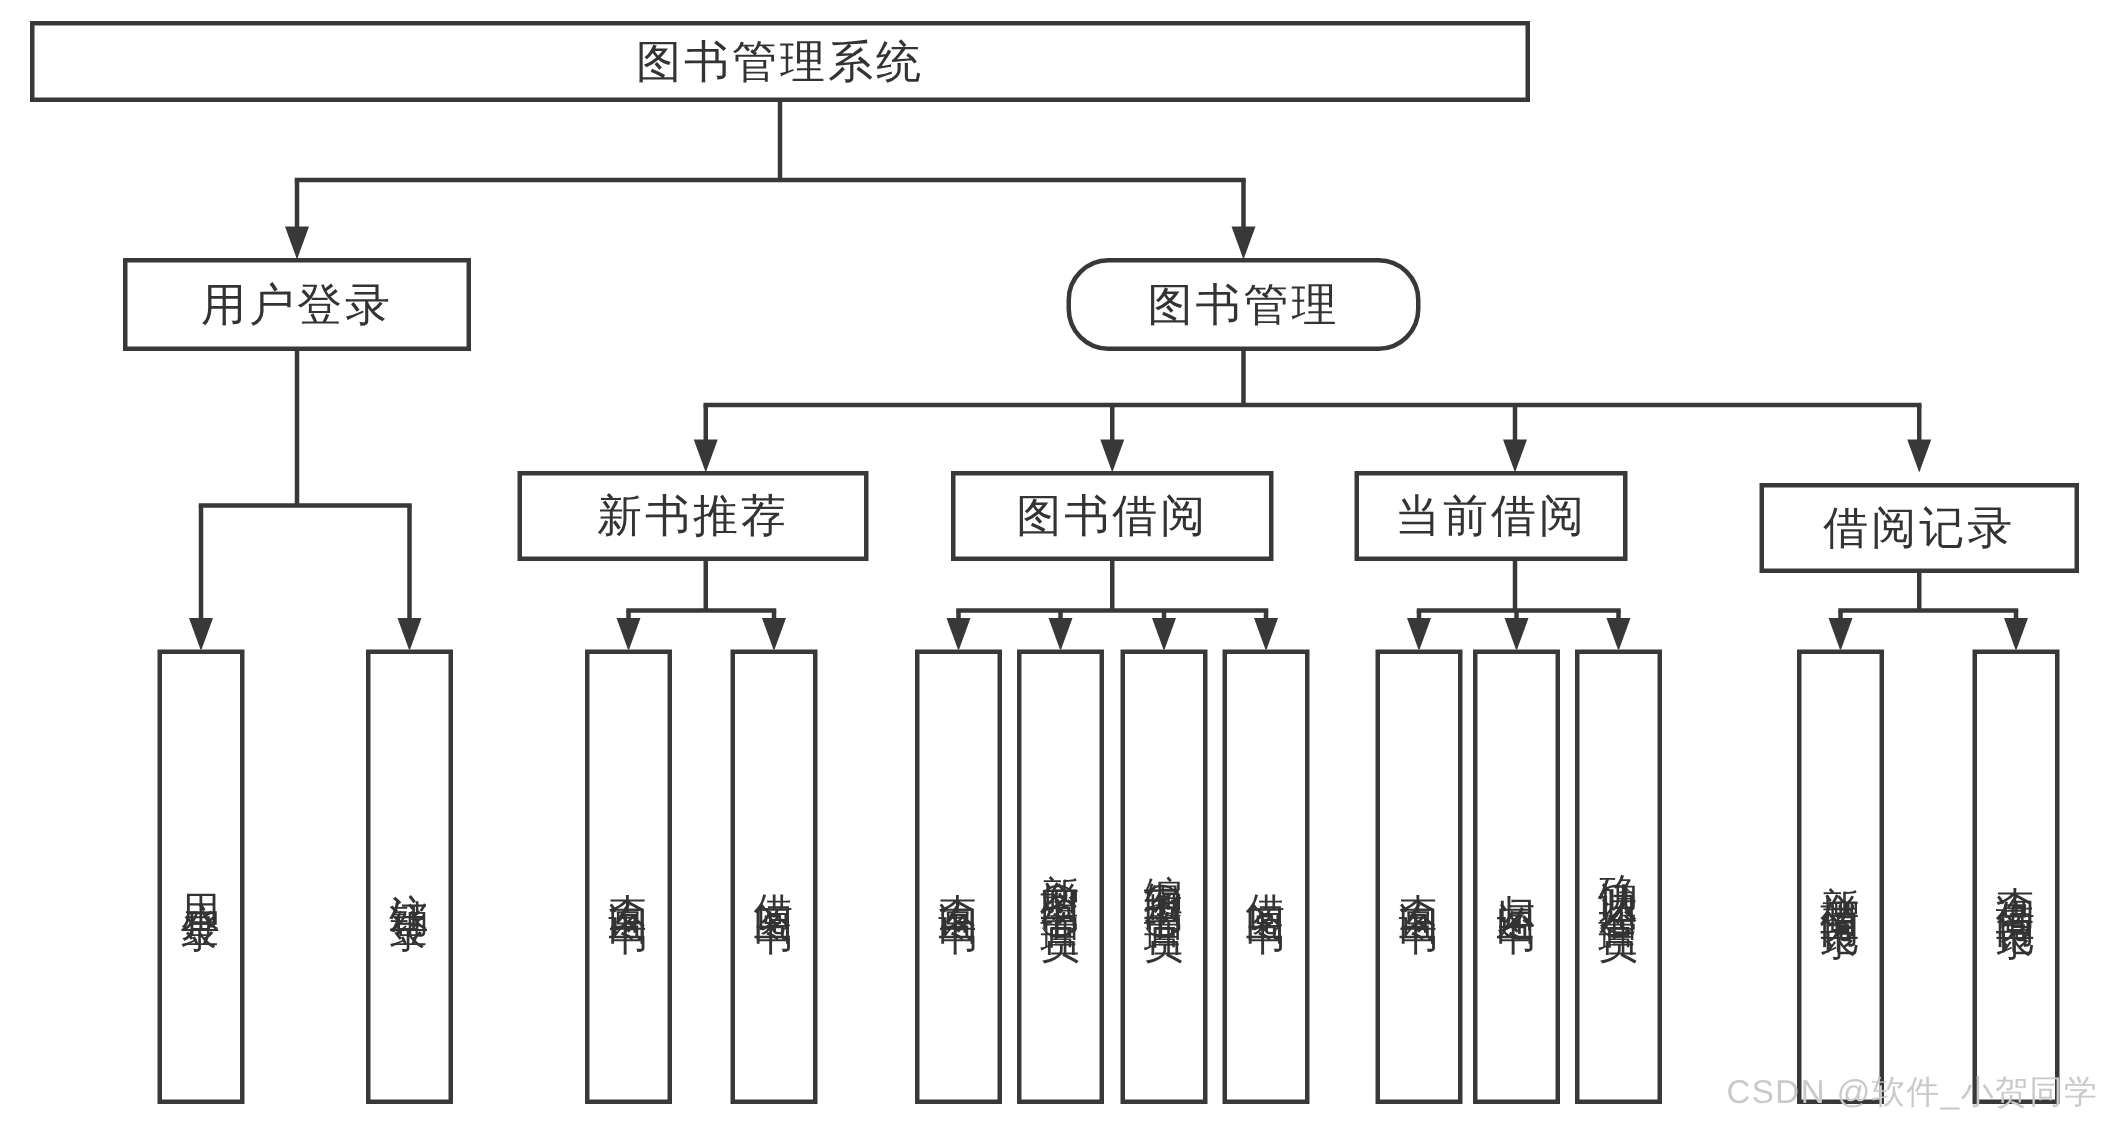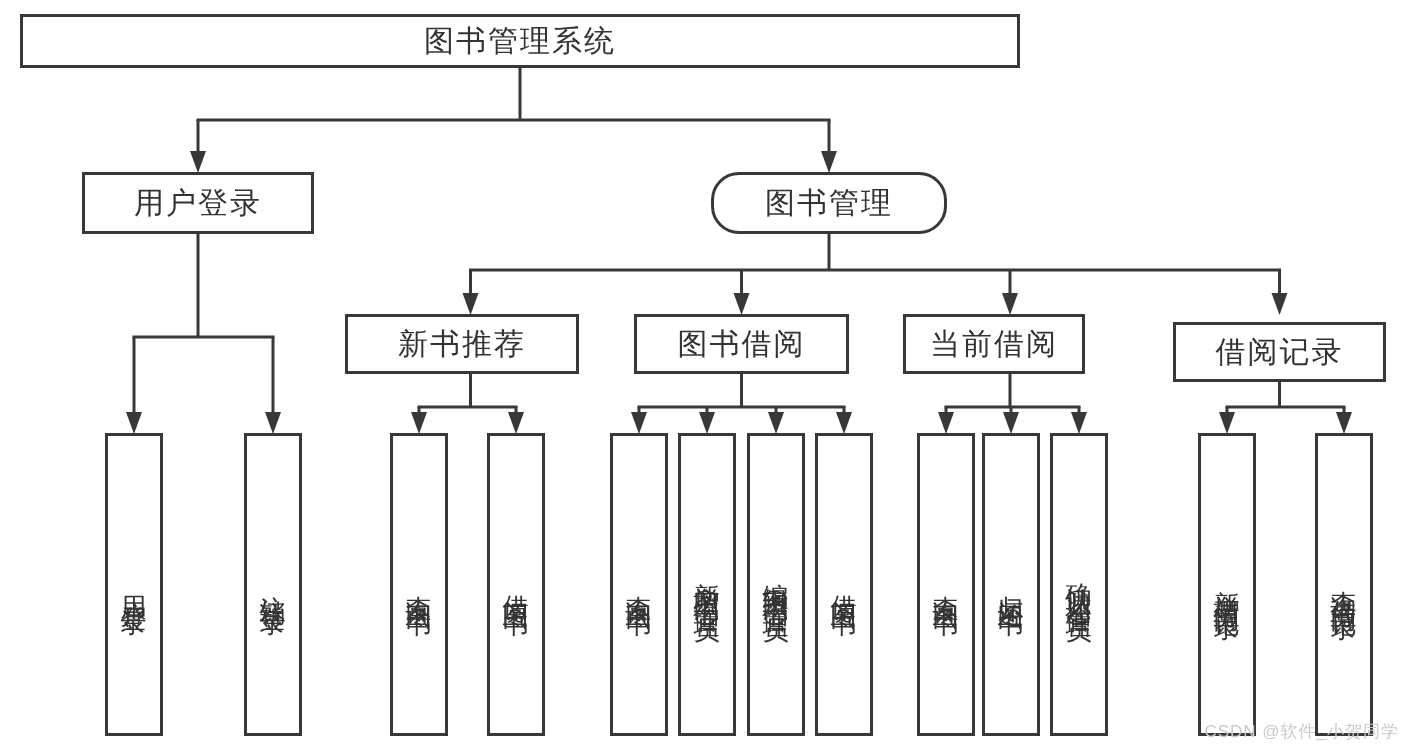--- a/index.html
+++ b/index.html
@@ -37,21 +37,21 @@
     writing-mode: vertical-rl;
     text-orientation: mixed;
     font-size: 26px;
     letter-spacing: 5px;
     line-height: 1;
   }
   .watermark {
     position: absolute;
     right: 6px;
     bottom: 4px;
-    font-size: 17px;
+    font-size: 22px;
     color: #c9c9c9;
     letter-spacing: 1px;
     z-index: 3;
     white-space: nowrap;
   }
 </style>
 </head>
 <body>
 
 <div class="canvas">

